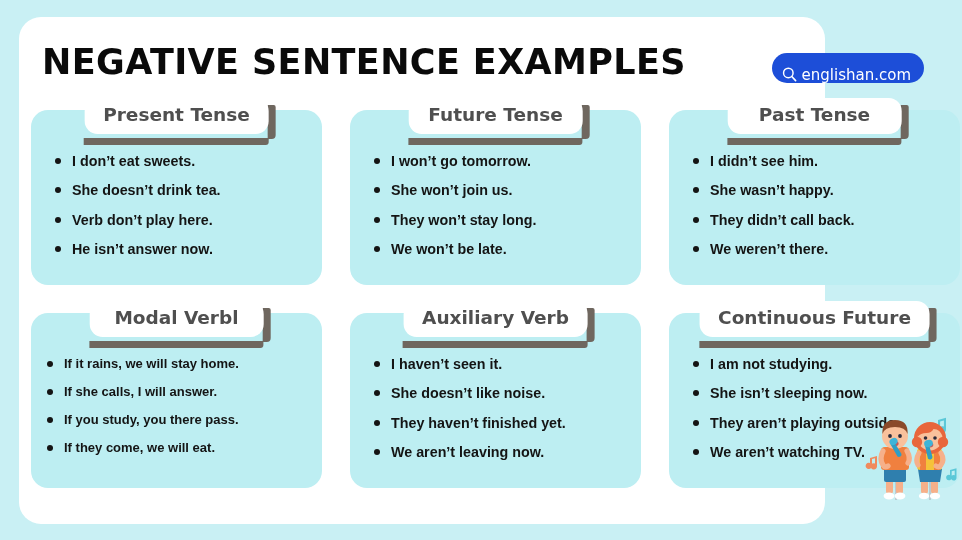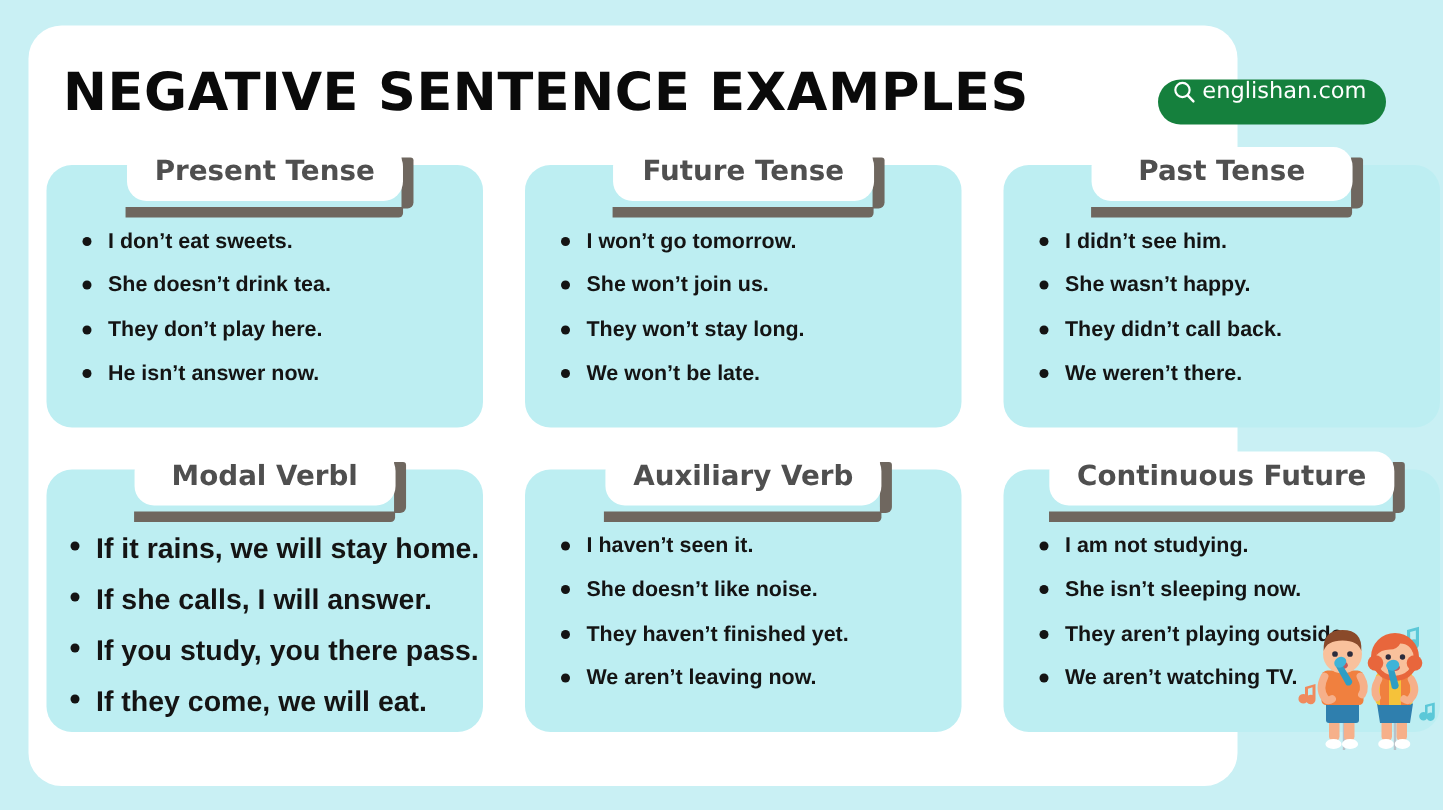--- a/index.html
+++ b/index.html
@@ -54,24 +54,24 @@
     white-space: nowrap;
   }
 
   
   #brand-badge {
     position: absolute;
     right: 19px;
     top: 36px;
     height: 30px;
     padding: 0 13px 0 9px;
-    background: #15803d;
+    background: #1d4ed8;
     border-radius: 16px;
     display: flex;
-    align-items: flex-start;
+    align-items: flex-end;
     gap: 4px;
   }
 
   #brand-badge .magnifier {
     width: 17px;
     height: 17px;
     flex: 0 0 auto;
     display: block;
   }
 
@@ -189,21 +189,21 @@
     left: 0;
     top: 4px;
     width: 6px;
     height: 6px;
     background: #141414;
     border-radius: 50%;
   }
 
   
   .card.compact .card-list { padding-left: 16px; }
-  .card.compact .card-list li { font-size: 19px; }
+  .card.compact .card-list li { font-size: 13px; }
 
   
   #kids {
     position: absolute;
     right: -8px;
     bottom: -18px;
     width: 104px;
     height: 92px;
     z-index: 6;
     pointer-events: none;
@@ -233,21 +233,21 @@
         <div class="card-head">
           <div class="tab-shadow"></div>
           <div class="tab-edge"></div>
           <div class="tab">
             <div class="tab-title">Present Tense</div>
           </div>
         </div>
         <ul class="card-list">
           <li><span class="bullet"></span><span>I don’t eat sweets.</span></li>
           <li><span class="bullet"></span><span> She doesn’t drink tea.</span></li>
-          <li><span class="bullet"></span><span> They don’t play here.</span></li>
+          <li><span class="bullet"></span><span> Verb don’t play here.</span></li>
           <li><span class="bullet"></span><span>He isn’t answer now.</span></li>
         </ul>
       </div>
 
       <div class="card">
         <div class="card-head">
           <div class="tab-shadow"></div>
           <div class="tab-edge"></div>
           <div class="tab">
             <div class="tab-title">Future Tense</div>

